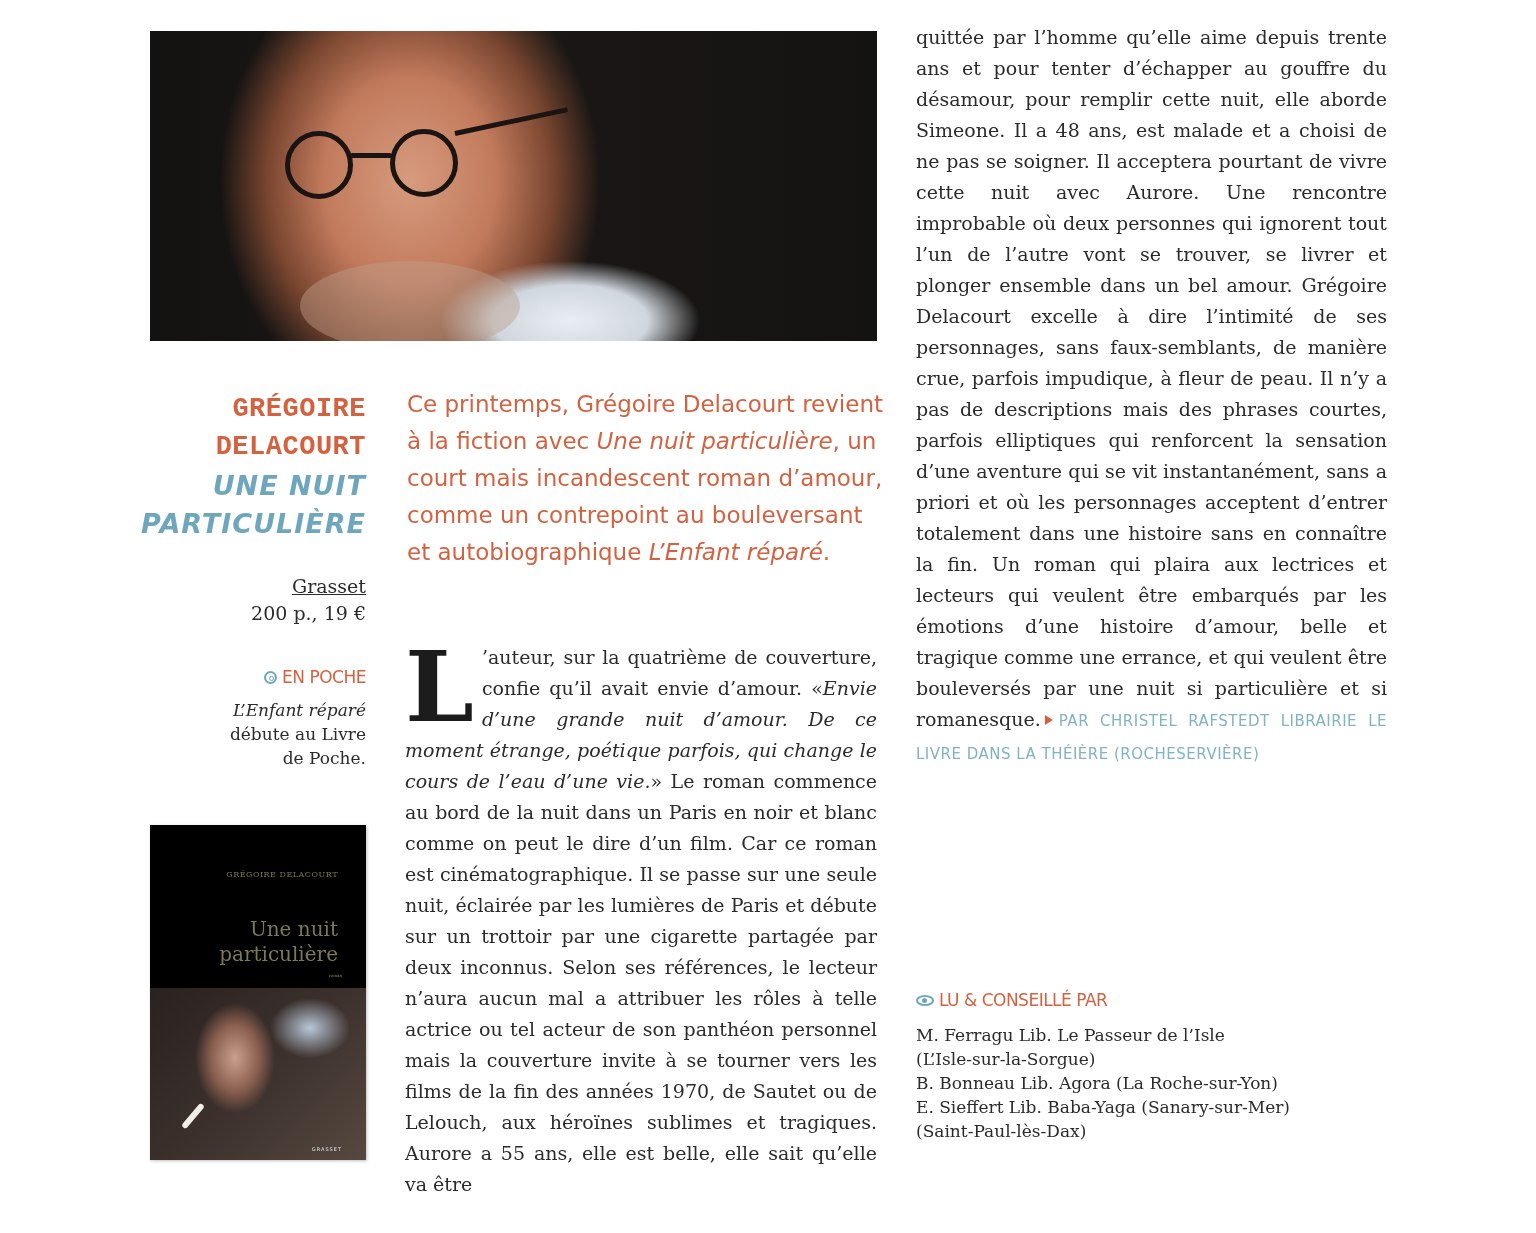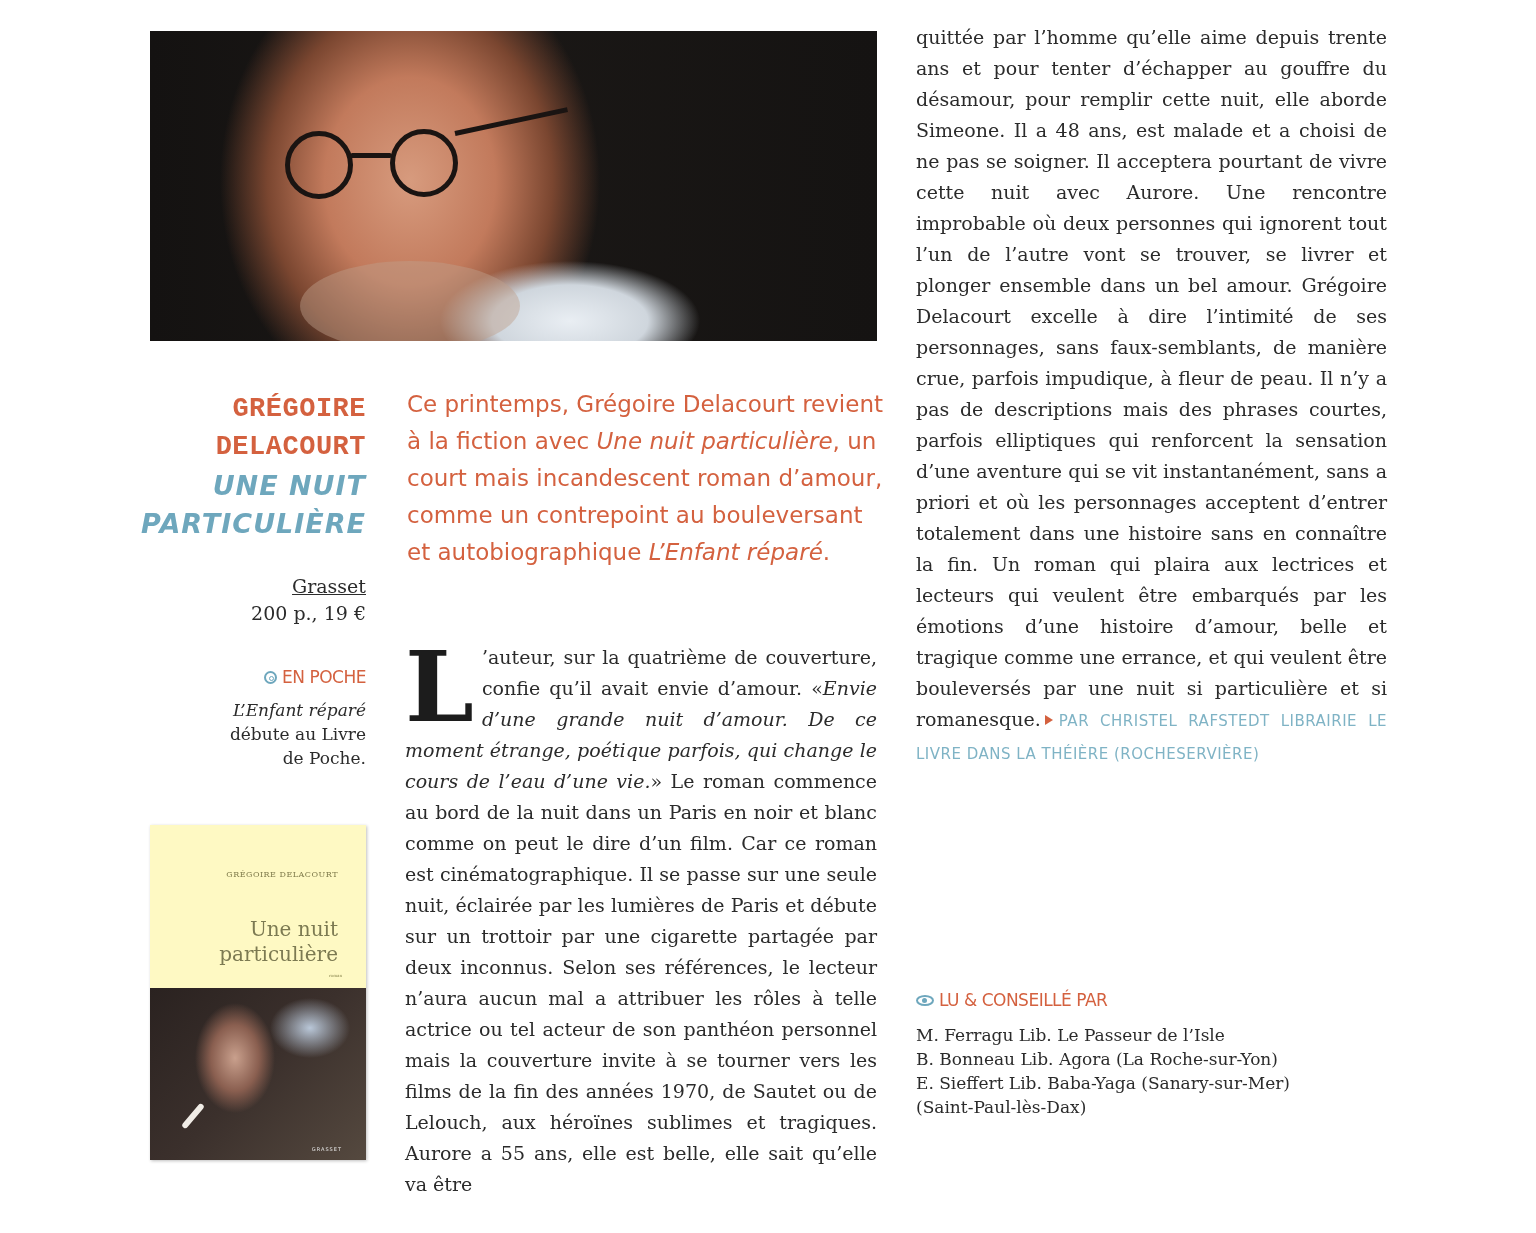--- a/index.html
+++ b/index.html
@@ -32,21 +32,21 @@
   .publisher { right: calc(1536px - 366px); top: 573px; text-align: right; font-size: 19px; line-height: 27px; color: #2b2b2b; }
   .publisher .pub-name { text-decoration: underline; }
   .poche-head { right: calc(1536px - 366px); top: 667px; text-align: center; font-family: "DejaVu Sans", sans-serif; font-size: 17px; color: #d4613f; letter-spacing: -0.5px; }
   .poche-head .icon-circle { display: inline-block; width: 13px; height: 13px; border: 2px solid #6ea7bd; border-radius: 50%; vertical-align: -1px; margin-right: 5px; position: relative; box-sizing: border-box; }
   .poche-head .icon-circle::after { content: ""; position: absolute; left: 3px; top: 3px; width: 3px; height: 3px; border: 1px solid #6ea7bd; border-radius: 50%; }
   .poche-text { right: calc(1536px - 366px); top: 698px; text-align: right; font-size: 17px; line-height: 24px; color: #2b2b2b; }
   .poche-text em { font-style: italic; }
 
   
   .cover { left: 150px; top: 825px; width: 216px; height: 335px; box-shadow: 1px 1px 3px rgba(0,0,0,0.25); overflow: hidden; }
-  .cover .top { position:absolute; left:0; top:0; width:100%; height:205px; background:#fef9c3; }
+  .cover .top { position:absolute; left:0; top:0; width:100%; height:205px; background:#000000; }
   .cover .c-author { position:absolute; left:0; right:28px; top:45px; text-align:right; font-size:8px; color:#7e7a4a; letter-spacing:0.5px; font-family:"DejaVu Serif", serif; }
   .cover .c-title { position:absolute; left:0; right:28px; top:92px; text-align:right; font-size:20px; line-height:25px; color:#7c7a52; font-family:"DejaVu Serif", serif; }
   .cover .c-genre { position:absolute; right:24px; top:148px; font-size:4px; color:#8a864f; }
   .cover .bottom { position:absolute; left:0; top:163px; width:100%; height:172px;
     background:
       radial-gradient(ellipse 40px 55px at 85px 70px, #c9a08d 0%, #8a5f50 60%, rgba(0,0,0,0) 100%),
       radial-gradient(ellipse 40px 30px at 160px 40px, #b9c7d8 0%, rgba(185,199,216,0) 100%),
       linear-gradient(135deg, #2a2220 0%, #3b302c 50%, #55493f 100%); }
   .cover .cig { position:absolute; left:28px; top:125px; width:30px; height:6px; background:#f0ece6; transform: rotate(-50deg); border-radius:3px; }
   .cover .c-pub { position:absolute; right:24px; bottom:8px; font-size:5px; color:#e8e8e8; letter-spacing:1px; font-family:"DejaVu Sans", sans-serif; }
@@ -122,16 +122,17 @@
 
 <div class="abs col col-mid"><span class="dropcap">L</span><span>’auteur, sur la quatrième de couverture, confie qu’il avait envie d’amour. «</span><em>Envie d’une grande nuit d’amour. De ce moment étrange, poétique parfois, qui change le cours de l’eau d’une vie.</em><span>» Le roman commence au bord de la nuit dans un Paris en noir et blanc comme on peut le dire d’un film. Car ce roman est cinématographique. Il se passe sur une seule nuit, éclairée par les lumières de Paris et débute sur un trottoir par une cigarette partagée par deux inconnus. Selon ses références, le lecteur n’aura aucun mal a attribuer les rôles à telle actrice ou tel acteur de son panthéon personnel mais la couverture invite à se tourner vers les films de la fin des années 1970, de Sautet ou de Lelouch, aux héroïnes sublimes et tragiques. Aurore a 55 ans, elle est belle, elle sait qu’elle va être</span></div>
 
 <div class="abs col col-right"><span>quittée par l’homme qu’elle aime depuis trente ans et pour tenter d’échapper au gouffre du désamour, pour remplir cette nuit, elle aborde Simeone. Il a 48 ans, est malade et a choisi de ne pas se soigner. Il acceptera pourtant de vivre cette nuit avec Aurore. Une rencontre improbable où deux personnes qui ignorent tout l’un de l’autre vont se trouver, se livrer et plonger ensemble dans un bel amour. Grégoire Delacourt excelle à dire l’intimité de ses personnages, sans faux-semblants, de manière crue, parfois impudique, à fleur de peau. Il n’y a pas de descriptions mais des phrases courtes, parfois elliptiques qui renforcent la sensation d’une aventure qui se vit instantanément, sans a priori et où les personnages acceptent d’entrer totalement dans une histoire sans en connaître la fin. Un roman qui plaira aux lectrices et lecteurs qui veulent être embarqués par les émotions d’une histoire d’amour, belle et tragique comme une errance, et qui veulent être bouleversés par une nuit si particulière et si romanesque.</span><span class="sig-arrow"></span><span class="signature">PAR CHRISTEL RAFSTEDT LIBRAIRIE LE LIVRE DANS LA THÉIÈRE (ROCHESERVIÈRE)</span></div>
 
 <div class="abs lu-head">
   <span class="eye-icon"></span><span>LU &amp; CONSEILLÉ PAR</span>
 </div>
 <div class="abs lu-list">
   <div>M. Ferragu Lib. Le Passeur de l’Isle</div>
+  <div>(L’Isle-sur-la-Sorgue)</div>
   <div>B. Bonneau Lib. Agora (La Roche-sur-Yon)</div>
   <div>E. Sieffert Lib. Baba-Yaga (Sanary-sur-Mer)</div>
   <div>(Saint-Paul-lès-Dax)</div>
 </div>
 
 </body></html>

